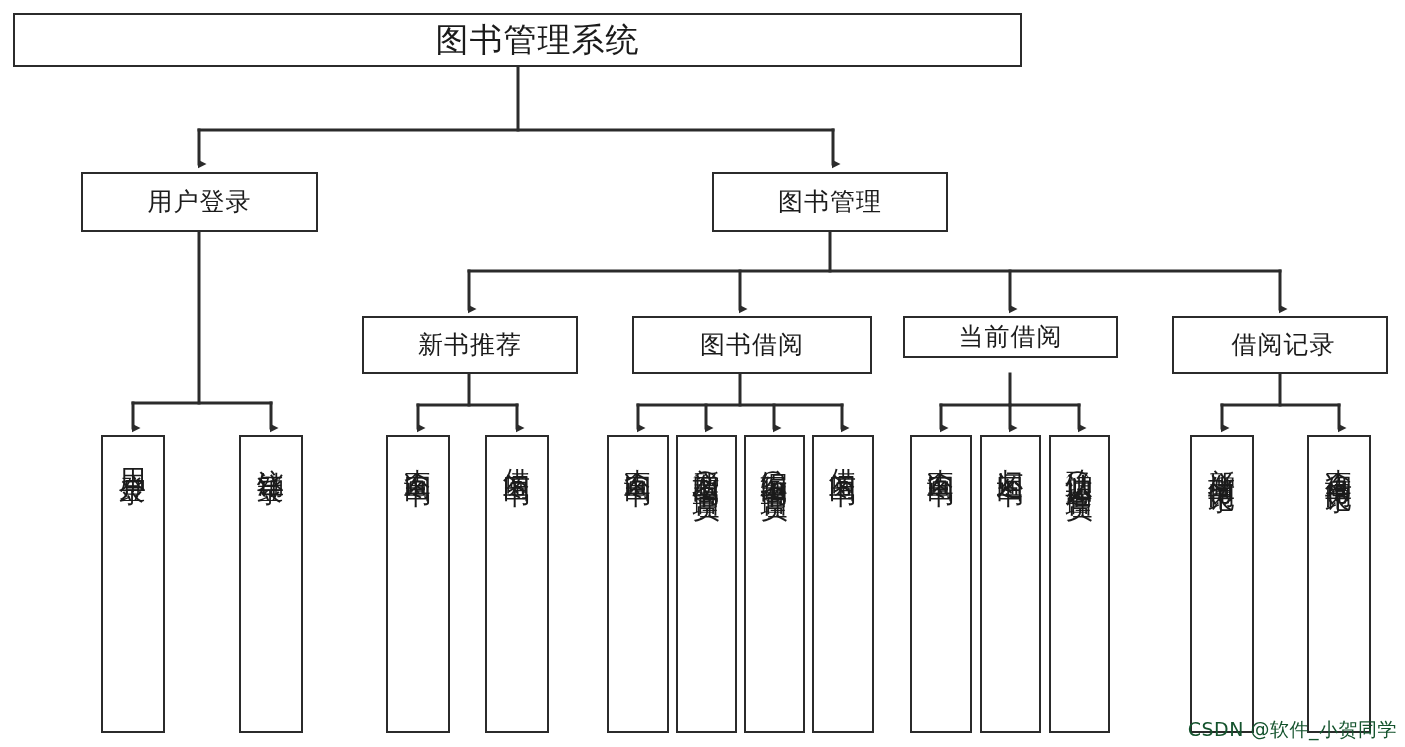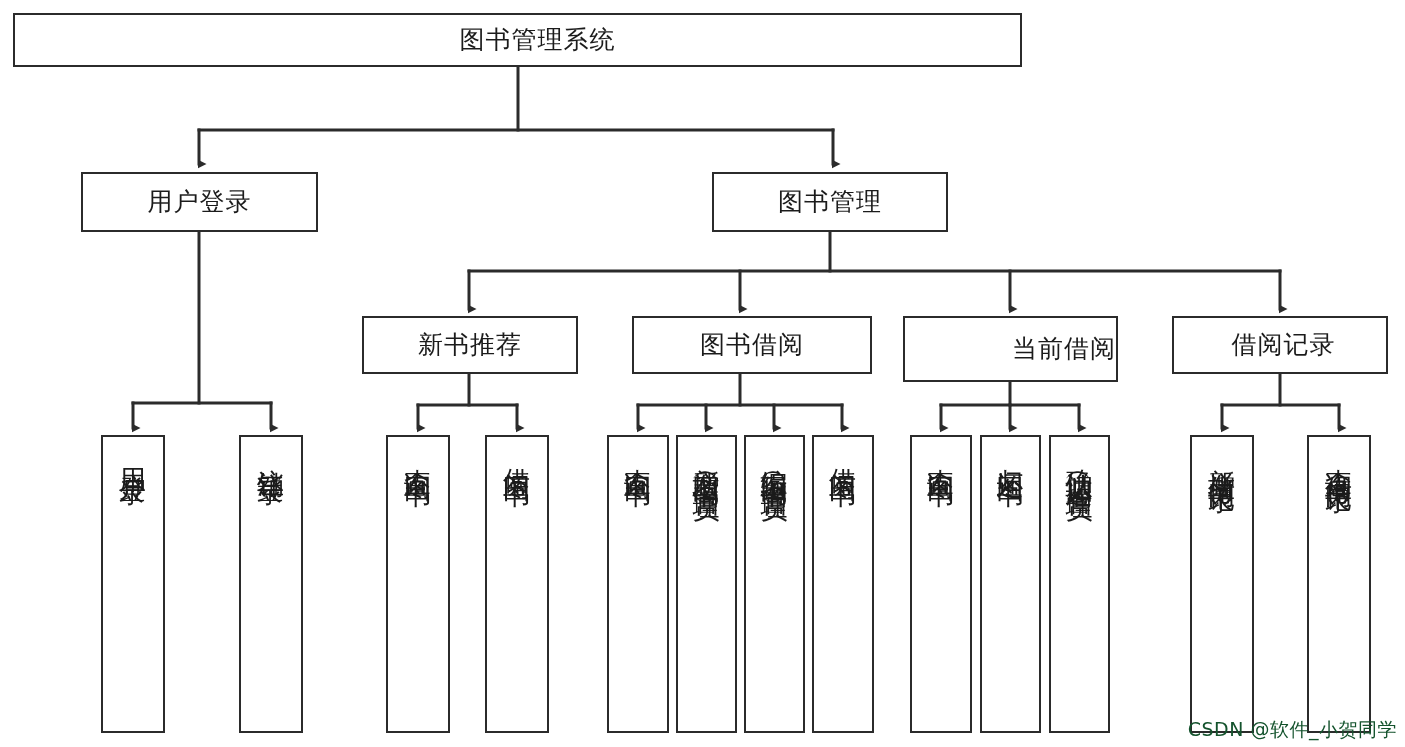--- a/index.html
+++ b/index.html
@@ -34,21 +34,21 @@
   .node .lbl{
     display:block;
     white-space:nowrap;
     line-height:1.18;
   }
   
   .node.horiz .lbl{
     font-size:25px;
     letter-spacing:1px;
   }
-  .node.root .lbl{ font-size:25px;margin-left:40px; }
+  .node.root .lbl{ font-size:33px;margin-left:40px; }
   
   .node.vert{
     align-items:flex-start;
     justify-content:center;
     padding-top:10px;
   }
   .node.vert .lbl{
     writing-mode:vertical-rl;
     text-orientation:upright;
     font-size:27px;
@@ -136,21 +136,21 @@
   </div>
 
   <div class="node horiz" style="left:712px; top:172px; width:236px; height:60px;">
     <span class="lbl">图书管理</span>
   </div>
 
   <div class="node horiz" style="left:632px; top:316px; width:240px; height:58px;">
     <span class="lbl">图书借阅</span>
   </div>
 
-  <div class="node horiz" style="left:903px; top:316px; width:215px; height:66px;justify-content:flex-end;">
+  <div class="node horiz" style="left:903px; top:316px; width:215px; height:42px;">
     <span class="lbl">当前借阅</span>
   </div>
 
   <div class="node horiz" style="left:1172px; top:316px; width:216px; height:58px;padding-left:7px;">
     <span class="lbl">借阅记录</span>
   </div>
 
   <div class="node vert" style="left:101px; top:435px; width:64px; height:298px;">
     <span class="lbl">用户登录</span>
   </div>

